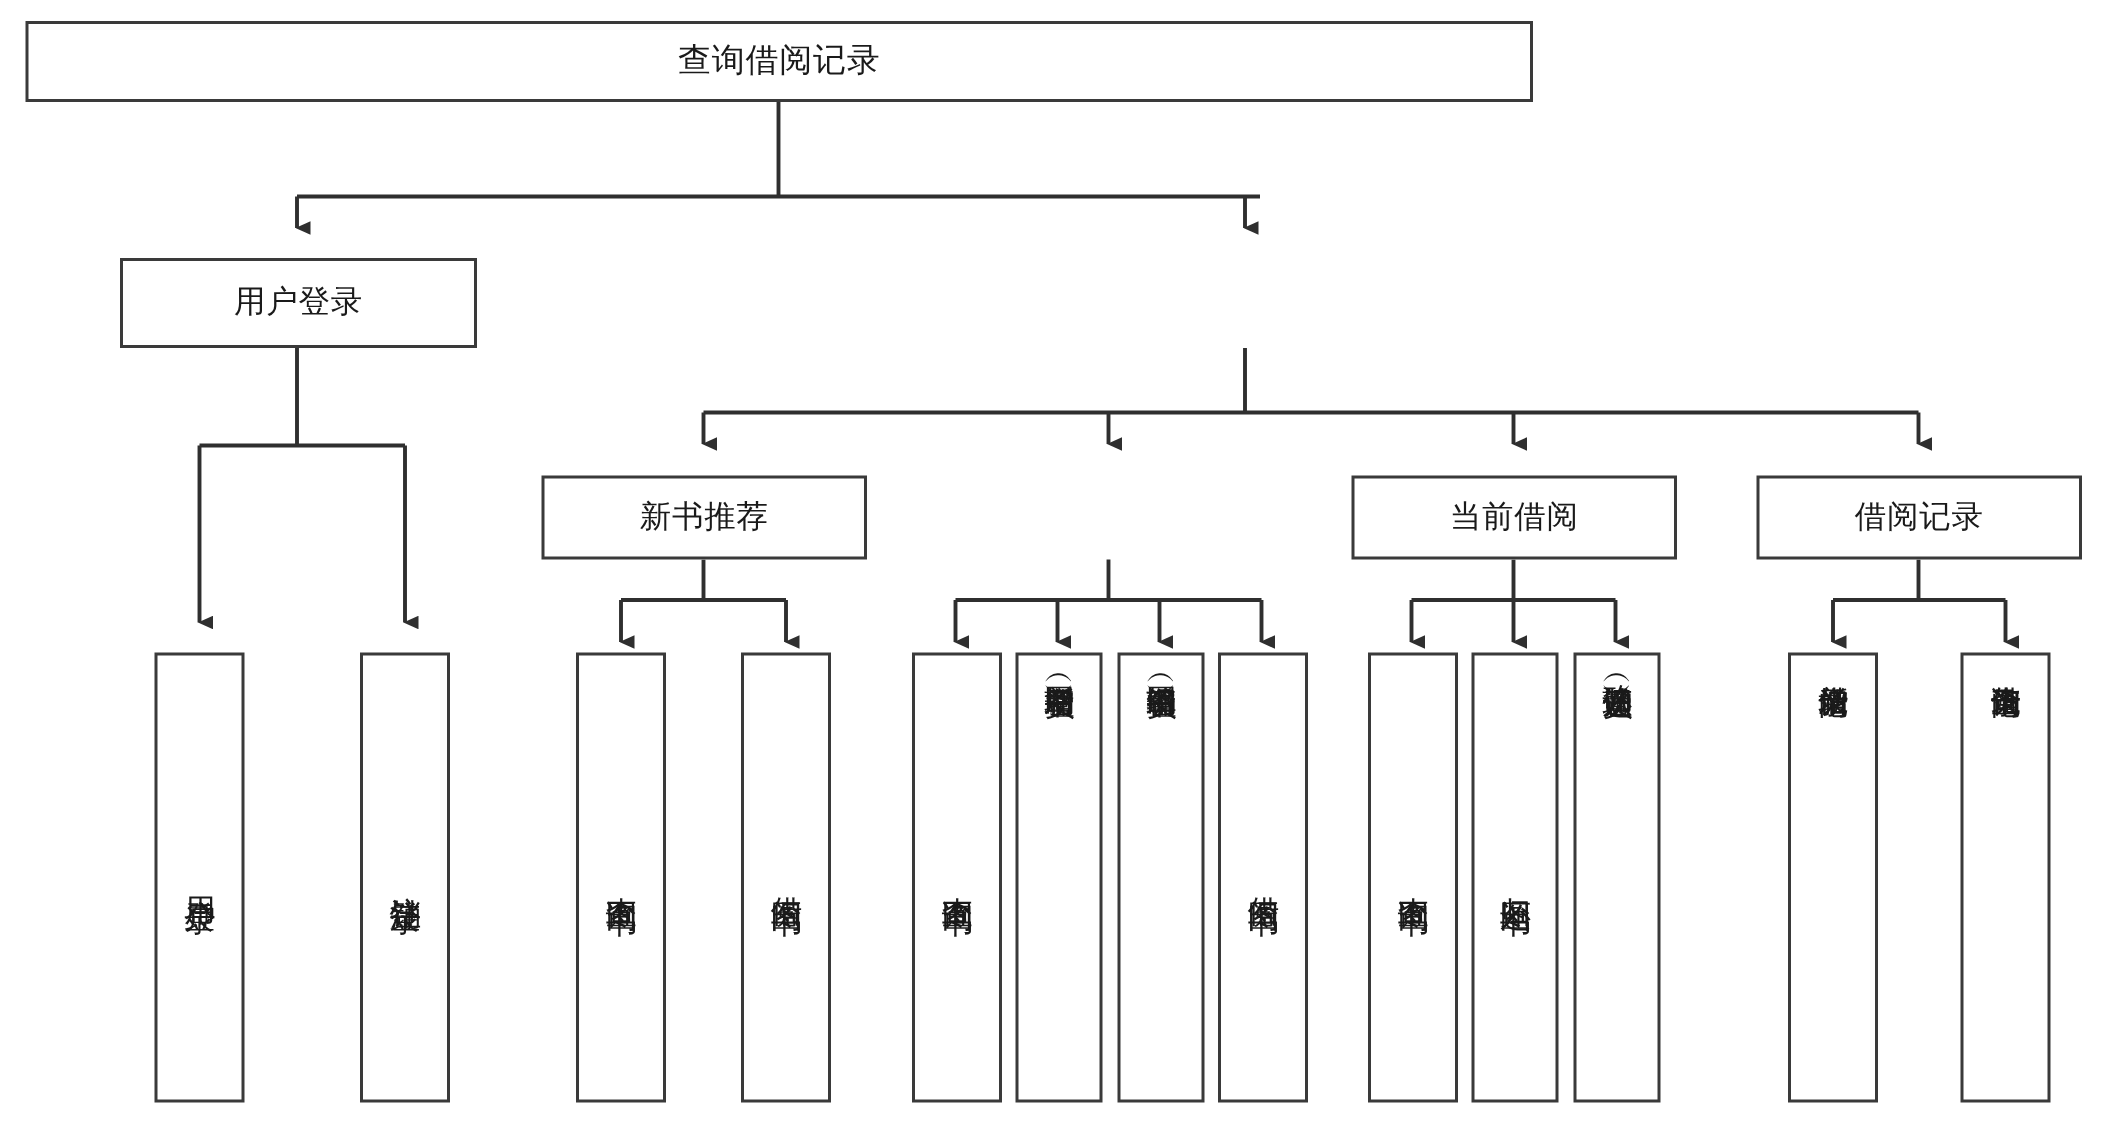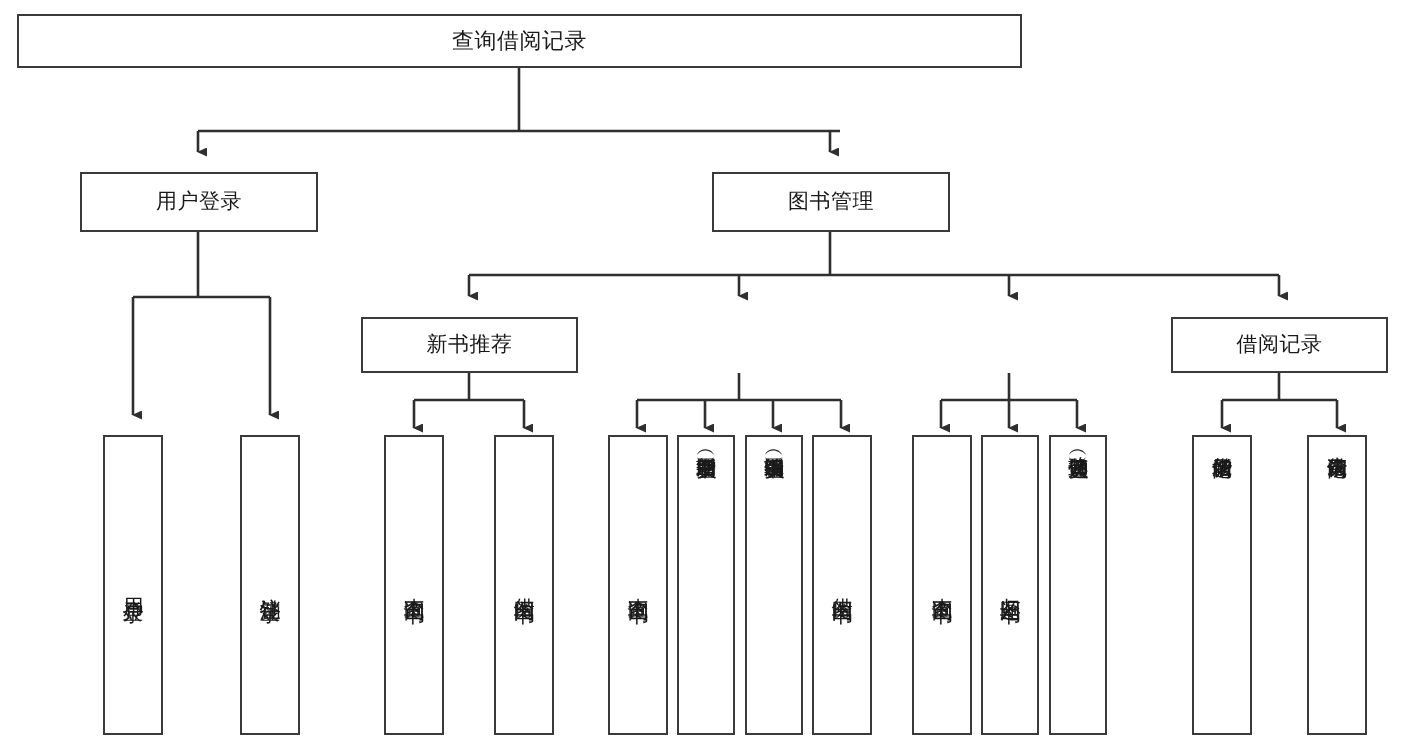--- a/index.html
+++ b/index.html
@@ -142,29 +142,29 @@
   </svg>
 
   <div class="node horiz root" style="left:17px; top:14px; width:1005px; height:54px;">
     <span class="node-label">查询借阅记录</span>
   </div>
 
   <div class="node horiz" style="left:80px; top:172px; width:238px; height:60px;">
     <span class="node-label">用户登录</span>
   </div>
 
-  <div class="node horiz" style="left:712px; top:172px; width:238px; height:60px;">
-    <span class="node-label">图书管理</span>
-  </div>
 
   <div class="node horiz" style="left:361px; top:317px; width:217px; height:56px;">
     <span class="node-label">新书推荐</span>
   </div>
 
 
+  <div class="node horiz" style="left:901px; top:317px; width:217px; height:56px;">
+    <span class="node-label">当前借阅</span>
+  </div>
 
   <div class="node horiz" style="left:1171px; top:317px; width:217px; height:56px;">
     <span class="node-label">借阅记录</span>
   </div>
 
   <div class="node vert mid-text" style="left:103px; top:435px; width:60px; height:300px;">
     <span class="node-label">用户登录</span>
   </div>
 
   <div class="node vert mid-text" style="left:240px; top:435px; width:60px; height:300px;">

